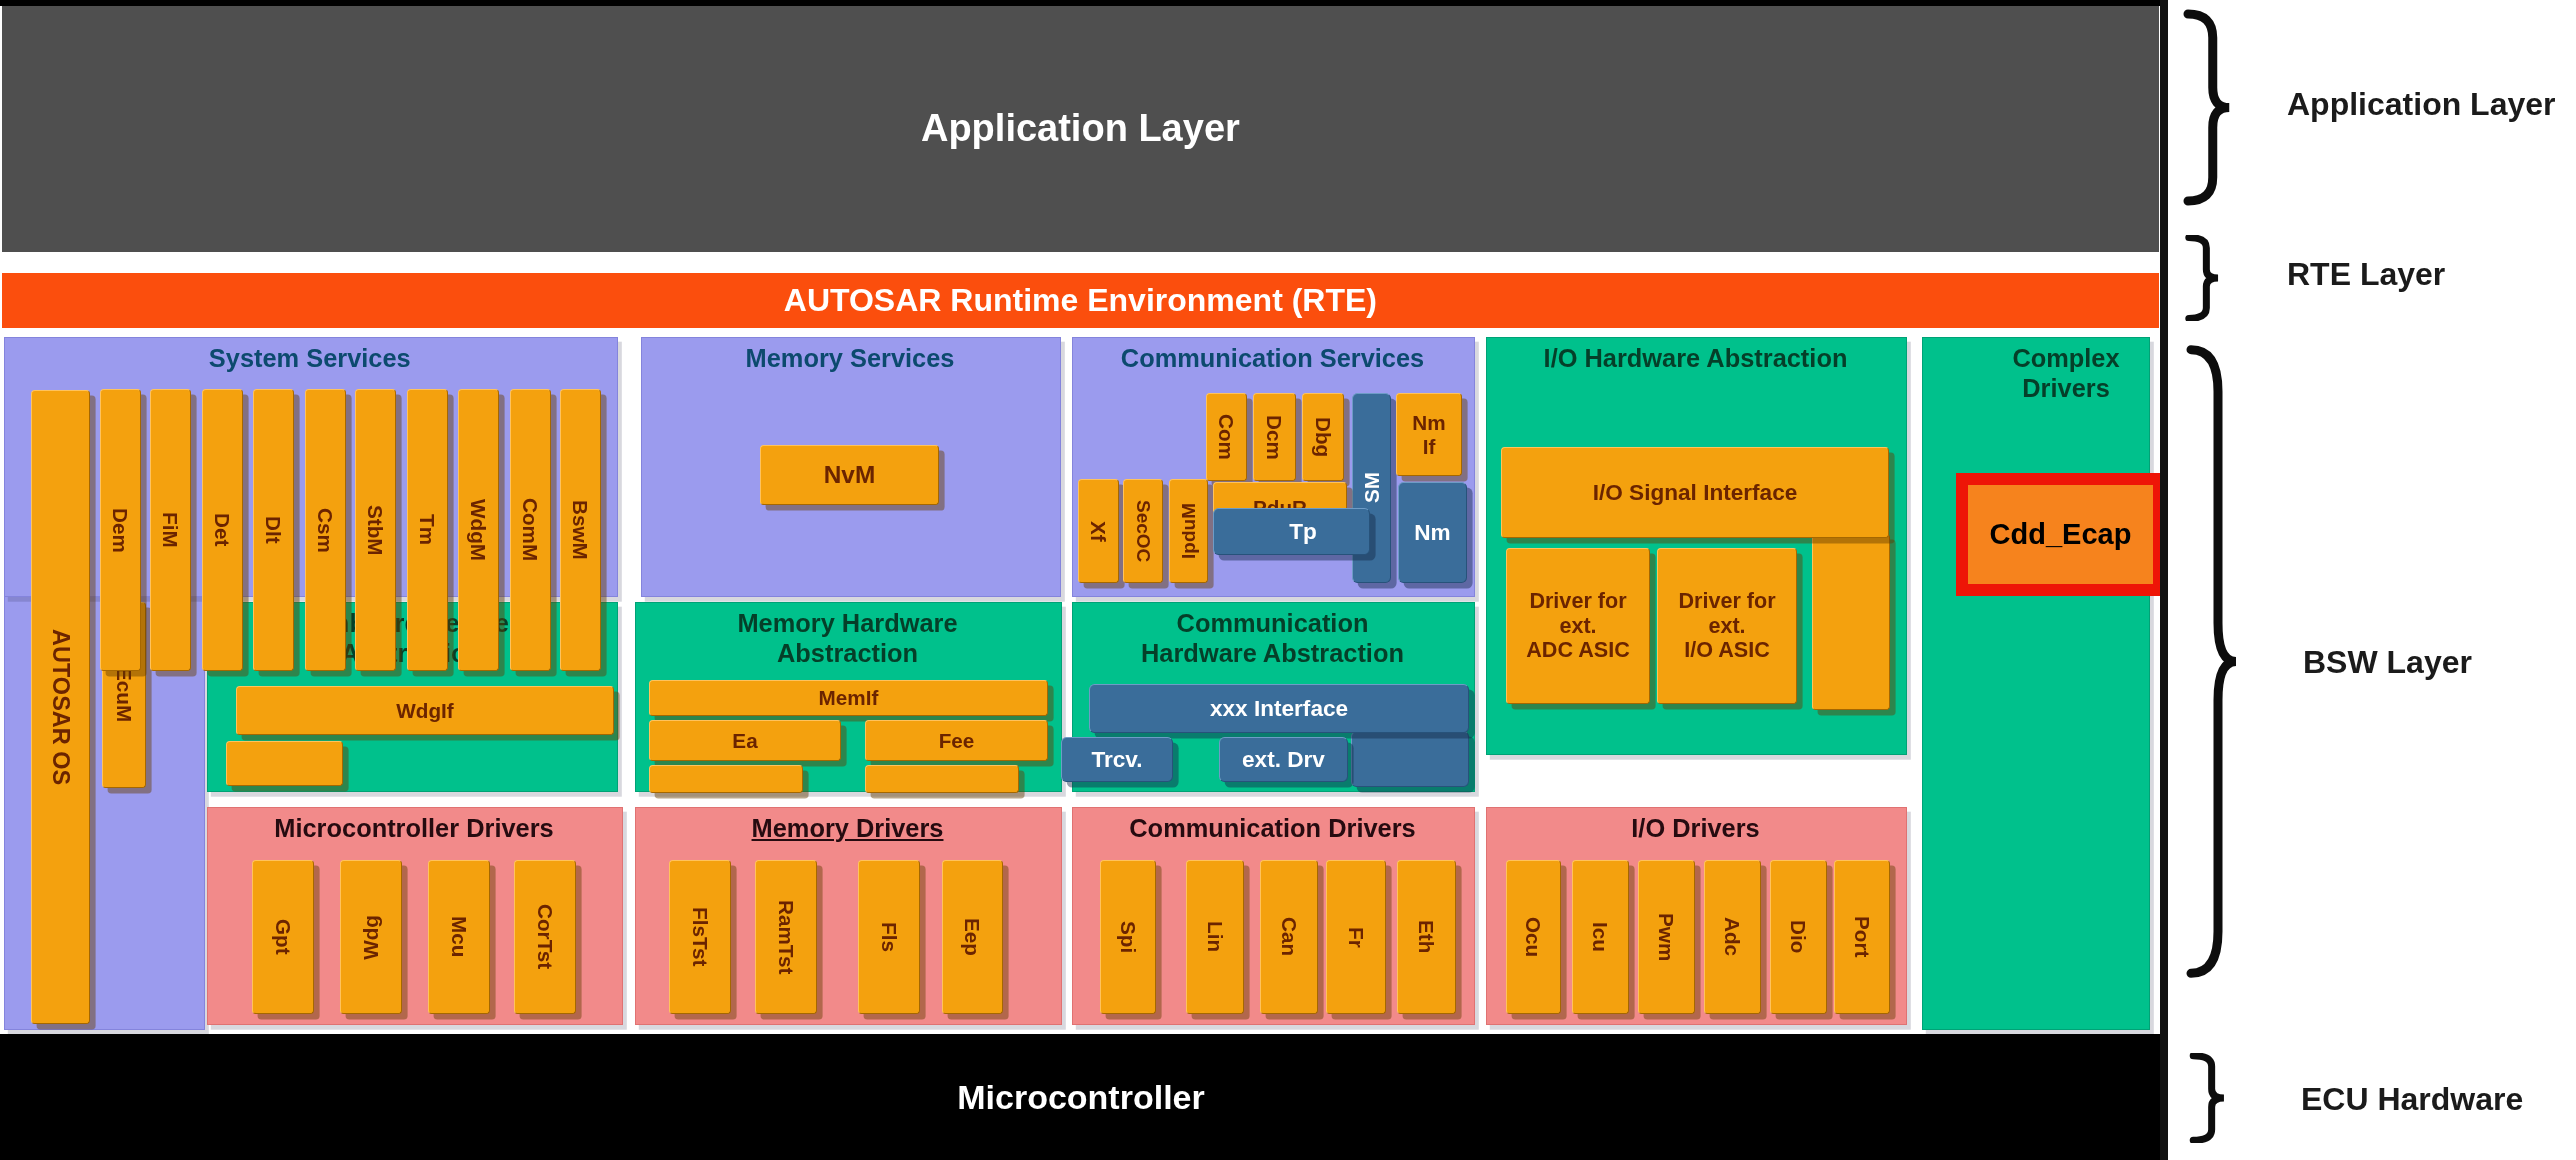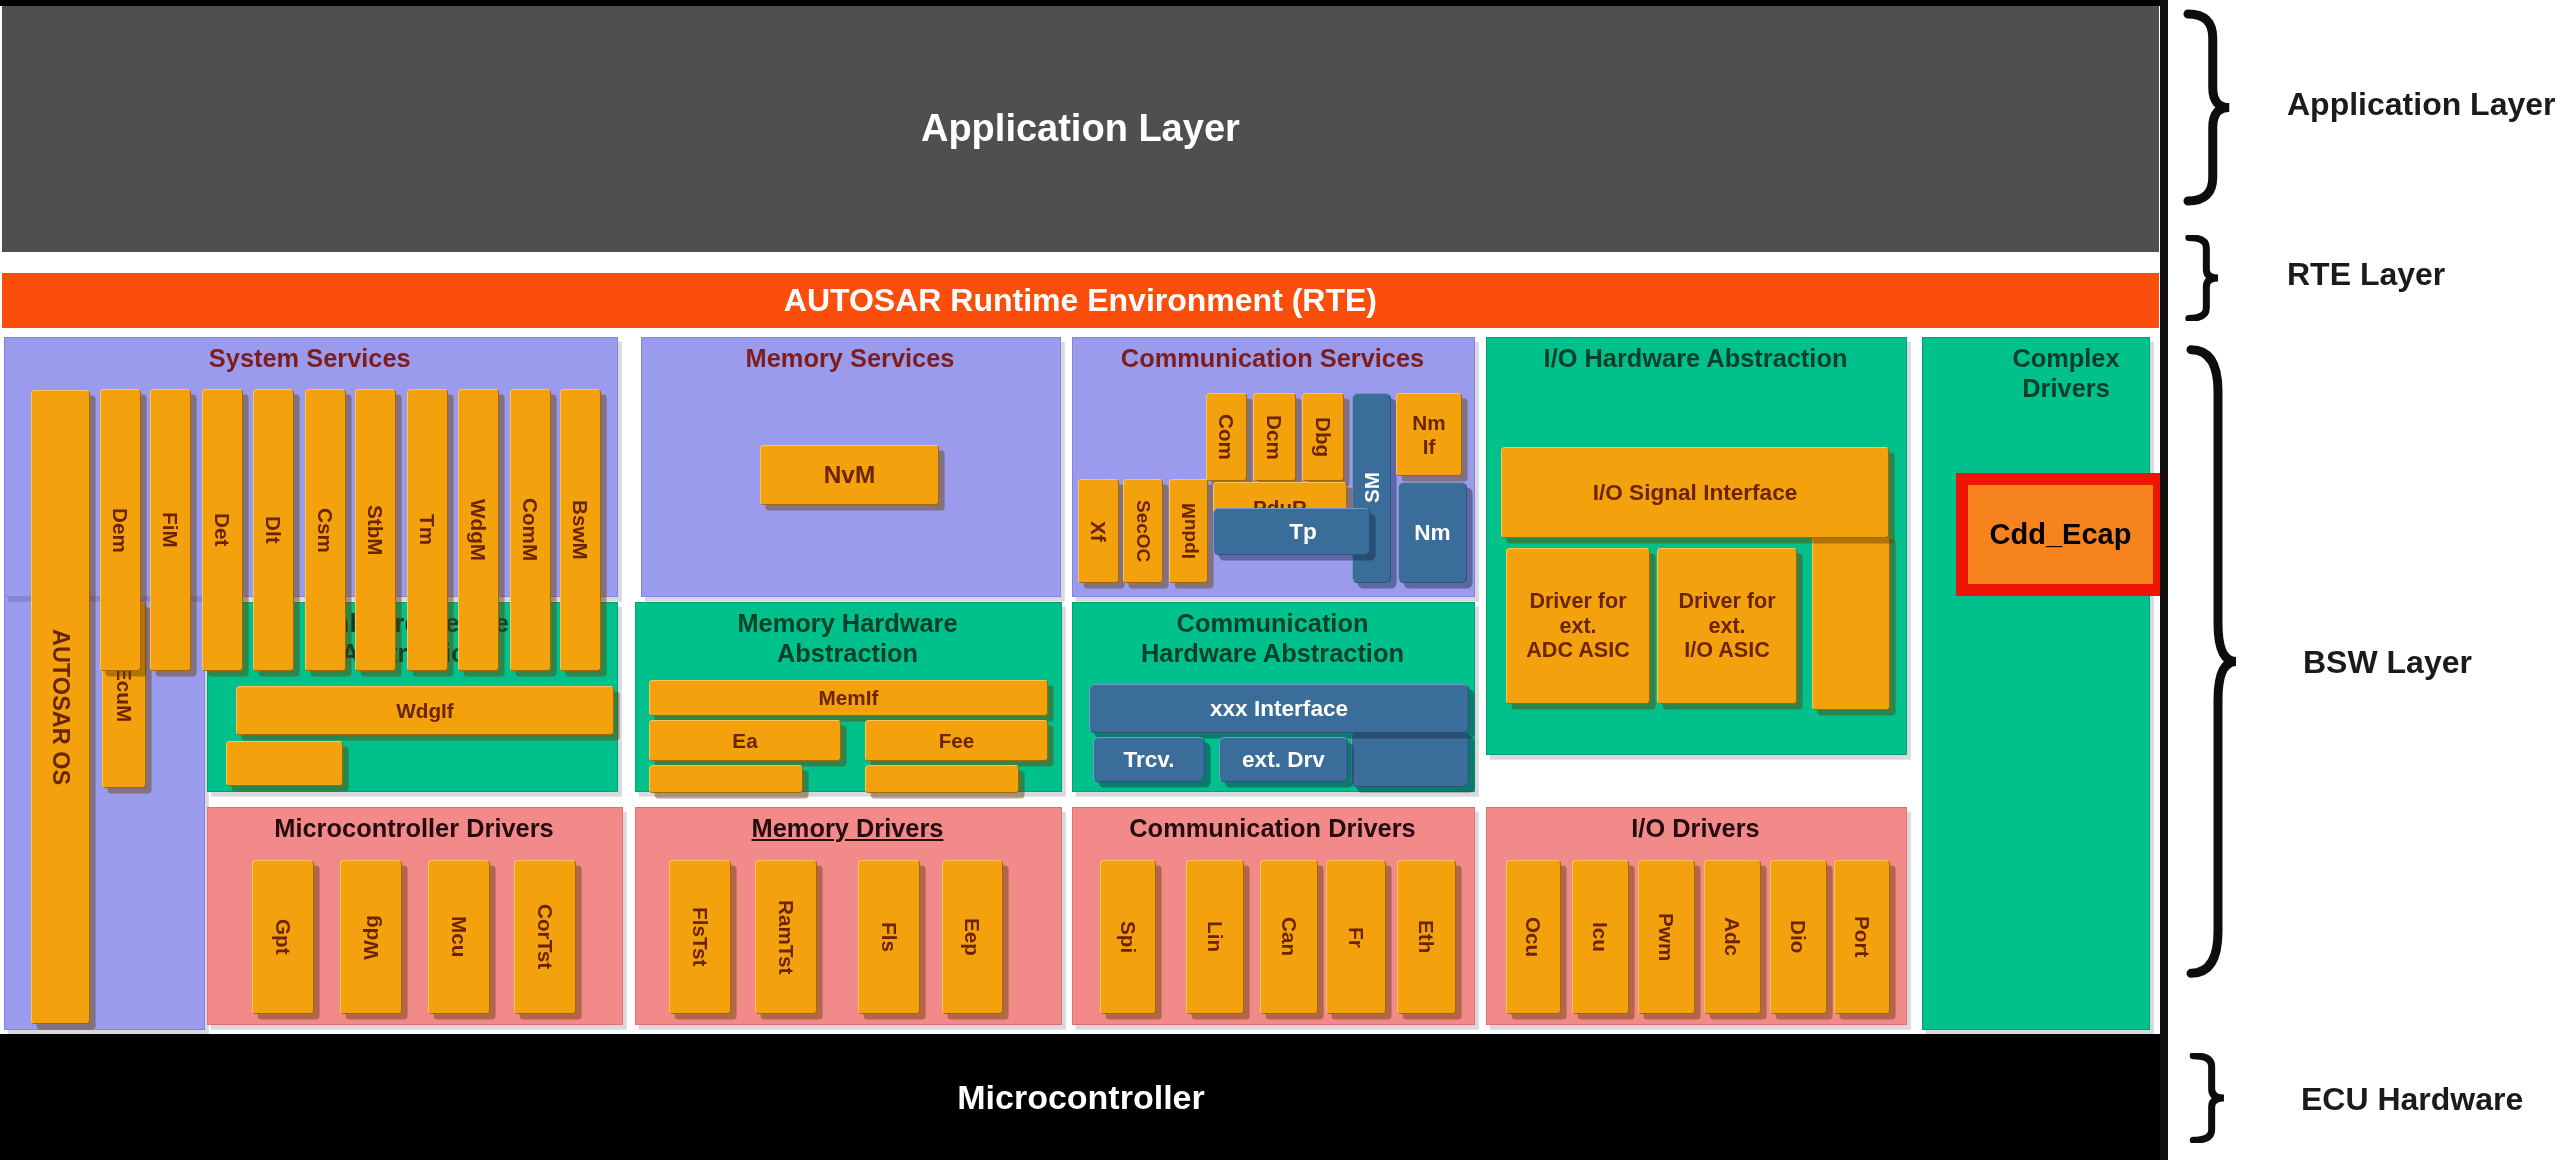--- a/index.html
+++ b/index.html
@@ -7,21 +7,21 @@
         font-family:"Liberation Sans",sans-serif;}
   .abs{position:absolute;}
   .banner{position:absolute;display:flex;align-items:center;justify-content:center;
           font-weight:bold;color:#ffffff;}
   .panel{position:absolute;box-shadow:3.8px 4.7px 0 rgba(40,40,70,.18);}
   .lav{background:#9b9bee;border:1.9px solid #8484dc;}
   .grn{background:#00c18c;border:1.9px solid #00a276;}
   .pnk{background:#f28a8a;border:1.9px solid #e07272;}
   .ptitle{position:absolute;text-align:center;font-weight:bold;font-size:25.4px;line-height:1.18;
           white-space:pre-line;}
-  .t-nav{color:#7f1d1d;}
+  .t-nav{color:#0c4a6e;}
   .t-grn{color:#053f29;}
   .t-red{color:#260b10;}
   .obar{position:absolute;background:#f4a10e;border:1.9px solid;
         border-color:#ffc35c #a56700 #a56700 #ffc35c;
         box-shadow:5.6px 5.6px 0 rgba(100,60,0,.45);
         display:flex;align-items:center;justify-content:center;
         color:#6b2400;font-weight:bold;font-size:20.7px;border-radius:3.8px;text-align:center;
         white-space:pre-line;line-height:1.15;}
   .bbar{position:absolute;background:#3a6d9a;border:1.9px solid;
         border-color:#6e9cc6 #27527a #27527a #6e9cc6;
@@ -144,21 +144,21 @@
   <div class="obar" style="left:649px;top:680px;width:397px;height:34px;"><span>MemIf</span></div>
   <div class="obar" style="left:649px;top:720px;width:190px;height:39px;"><span>Ea</span></div>
   <div class="obar" style="left:865px;top:720px;width:181px;height:39px;"><span>Fee</span></div>
   <div class="obar" style="left:649px;top:765px;width:152px;height:26px;"></div>
   <div class="obar" style="left:865px;top:765px;width:152px;height:26px;"></div>
 
   <div class="bbar" style="left:1351px;top:731px;width:116px;height:54px;"></div>
   <div class="bbar" style="left:1089px;top:684px;width:378px;height:47px;">
       <span>xxx Interface</span>
     </div>
-  <div class="bbar" style="left:1061px;top:737px;width:110px;height:43px;margin-left:32px;">
+  <div class="bbar" style="left:1061px;top:737px;width:110px;height:43px;">
       <span>Trcv.</span>
     </div>
   <div class="bbar" style="left:1219px;top:737px;width:127px;height:43px;">
       <span>ext. Drv</span>
     </div>
 
   <div class="obar" style="left:252px;top:860px;width:60px;height:152px;"><span class="vt">Gpt</span></div>
   <div class="obar" style="left:340px;top:860px;width:60px;height:152px;"><span class="vtf">Wdg</span></div>
   <div class="obar" style="left:428px;top:860px;width:60px;height:152px;"><span class="vt">Mcu</span></div>
   <div class="obar" style="left:514px;top:860px;width:60px;height:152px;"><span class="vt">CorTst</span></div>

